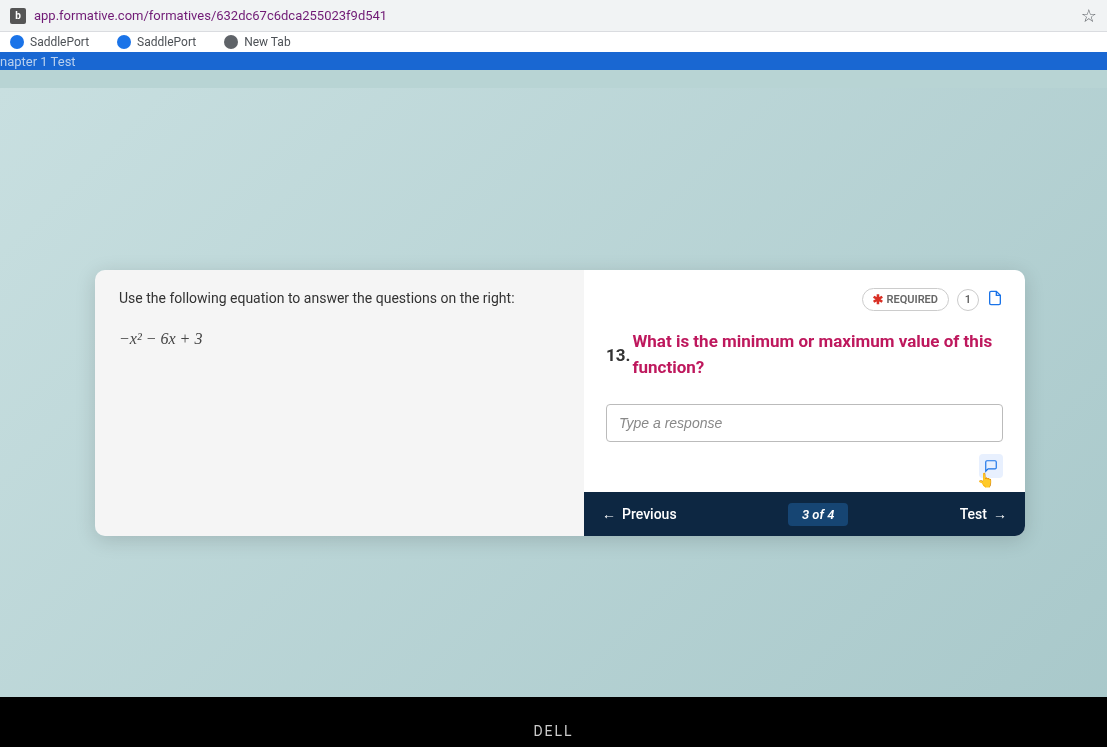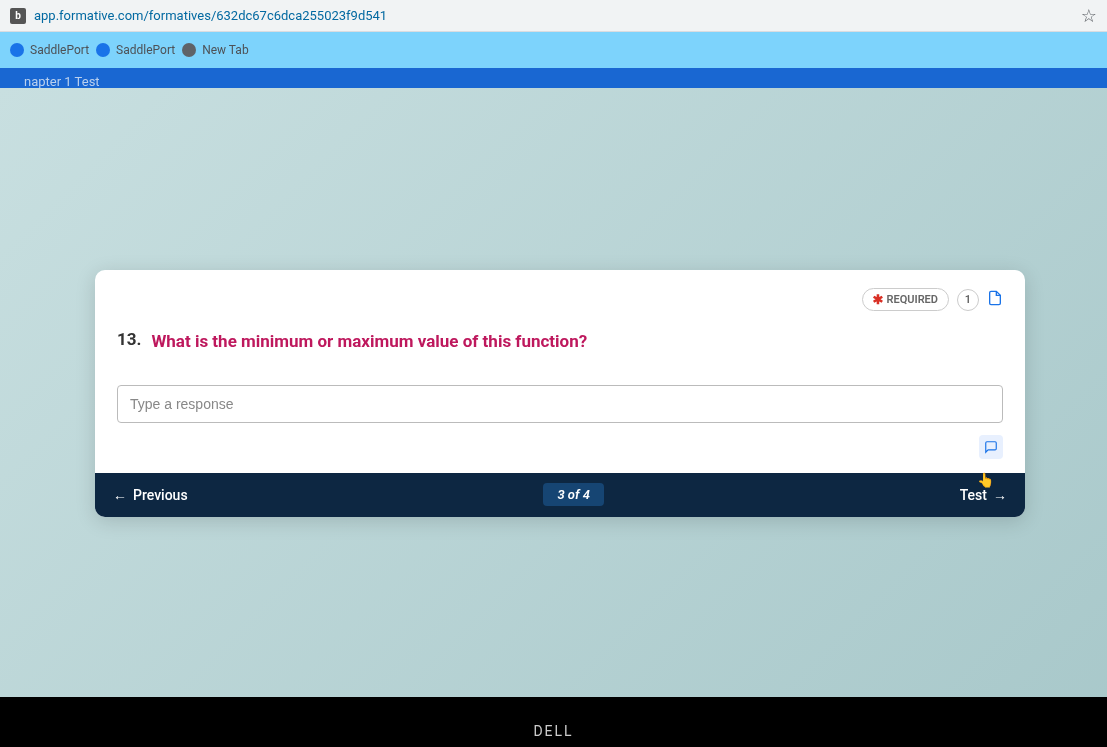--- a/index.html
+++ b/index.html
@@ -30,56 +30,56 @@
       background: #555;
       border-radius: 2px;
       display: flex;
       align-items: center;
       justify-content: center;
       color: white;
       font-size: 10px;
       font-weight: bold;
     }
     .url-text {
-      color: #0369a1;
+      color: #701a75;
       font-size: 13px;
       flex: 1;
     }
     .star-icon {
       color: #5f6368;
       font-size: 18px;
     }
     .tabs-bar {
-      background: #7dd3fc;
-      height: 36px;
+      background: #ffffff;
+      height: 20px;
       display: flex;
       align-items: center;
       padding: 0 10px;
-      gap: 7px;
+      gap: 28px;
       font-size: 12px;
       color: #4d5156;
     }
     .tab-item {
       display: flex;
       align-items: center;
       gap: 6px;
     }
     .tab-icon {
       width: 14px;
       height: 14px;
       border-radius: 50%;
     }
     .tab-icon.blue { background: #1a73e8; }
     .tab-icon.gray { background: #5f6368; }
     .blue-stripe {
       background: #1967d2;
-      height: 26px;
-      display: flex;
-      align-items: center;
-      padding-left: 24px;
+      height: 18px;
+      display: flex;
+      align-items: center;
+      padding-left: 0;
     }
     .chapter-text {
       color: #b9d0ee;
       font-size: 13px;
     }
     .content-bg {
       position: absolute;
       top: 88px;
       left: 0;
       right: 0;
@@ -156,42 +156,44 @@
       font-size: 11px;
       color: #666;
       font-weight: 600;
     }
     .doc-icon {
       color: #1a73e8;
       font-size: 16px;
     }
     .question-row {
       display: flex;
-      gap: 10px;
-      margin-bottom: 30px;
+      gap: 2px;
+      margin-bottom: 24px;
+      align-items: center;
     }
     .question-number {
       font-size: 17px;
       font-weight: 700;
       color: #333;
     }
     .question-text {
       font-size: 17px;
       font-weight: 700;
       color: #be185d;
       line-height: 1.5;
     }
     .response-input {
       width: 100%;
       border: 1px solid #bbb;
       border-radius: 4px;
       padding: 10px 12px;
       font-size: 14px;
       color: #333;
       background: #fff;
+      font-style: italic;
     }
     .response-input::placeholder {
       color: #888;
     }
     .chat-icon-wrap {
       display: flex;
       justify-content: flex-end;
       margin-top: 12px;
     }
     .chat-icon {
@@ -280,20 +282,24 @@
   </div>
 </div>
 
 <div class="blue-stripe">
   <span class="chapter-text">napter 1 Test</span>
 </div>
 
 <div class="content-bg"></div>
 
 <div class="quiz-card">
+  <div class="left-panel">
+    <div class="left-instruction">Use the following equation to answer the questions on the right:</div>
+    <div class="equation">−x² − 6x + 3</div>
+  </div>
   <div class="right-panel">
     <div class="right-content">
       <div class="badges-row">
         <div class="required-badge">
           <span class="required-star">✱</span>
           <span>REQUIRED</span>
         </div>
         <div class="points-badge">1</div>
         <div class="doc-icon">
           <svg width="16" height="16" viewBox="0 0 24 24" fill="none" stroke="currentColor" stroke-width="2">

